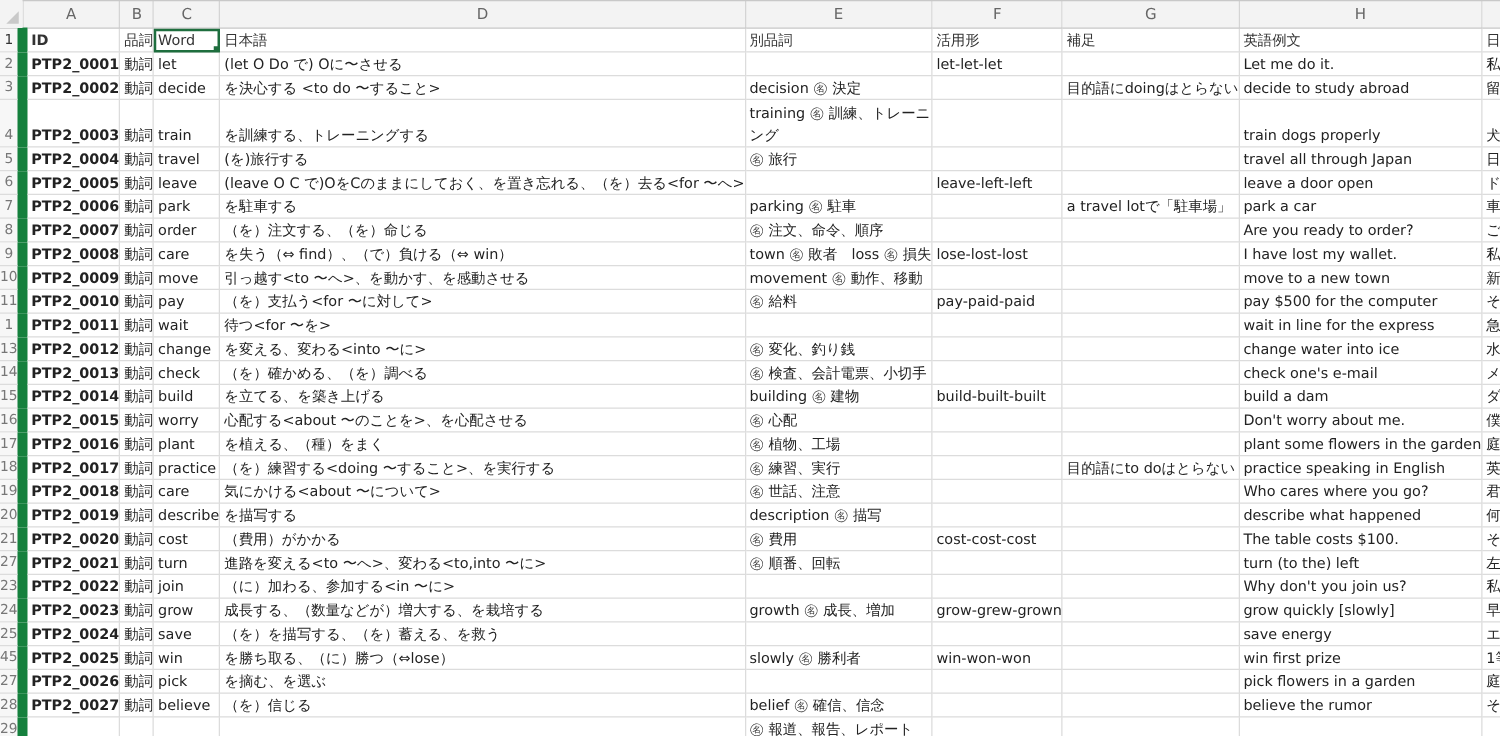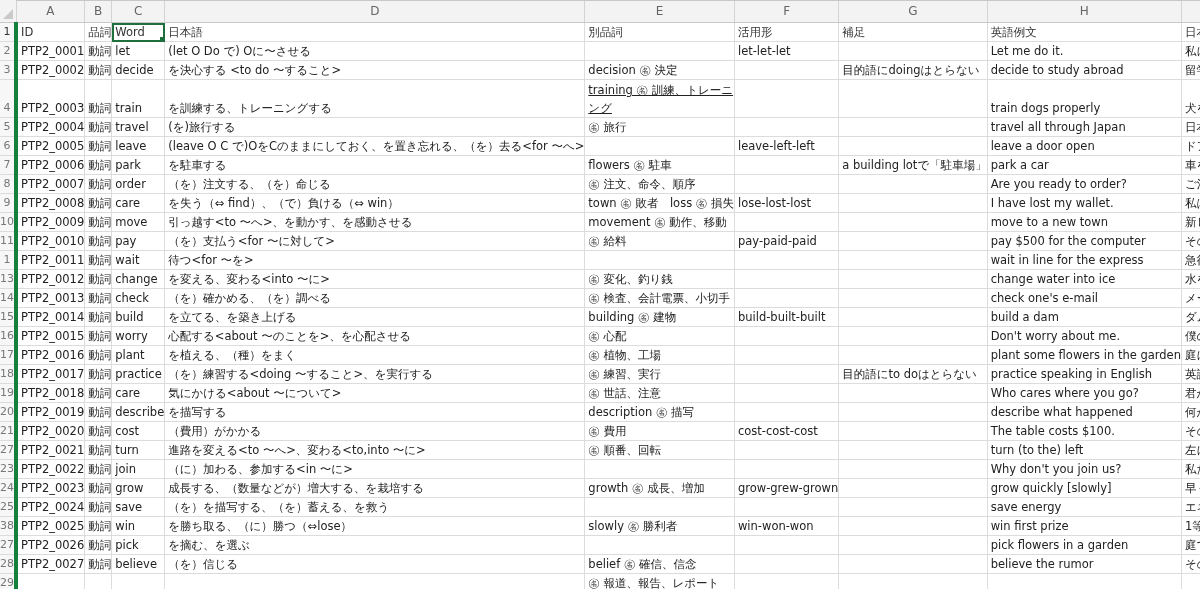--- a/index.html
+++ b/index.html
@@ -11,25 +11,25 @@
            white-space: nowrap; overflow: hidden; text-overflow: clip; vertical-align: bottom;
            line-height: 18px; font-weight: normal; text-align: left; }
   thead th { background: #f3f3f3; color: #666; text-align: center; height: 22px; line-height: 22px;
              border-right: 1px solid #d4d4d4; border-bottom: 1px solid #c8c8c8; padding: 0; font-size: 12px; }
   th.corner { background: #f3f3f3; position: relative; }
   th.corner::after { content: ""; position: absolute; right: 3px; bottom: 3px; width: 0; height: 0;
                      border-left: 10px solid transparent; border-bottom: 10px solid #c9c9c9; }
   td.rownum { background: #f7f7f7; color: #777; text-align: center; padding: 0; border-right: 1px solid #c8c8c8; font-size: 11px; }
   tr { height: 19px; }
   tr.tall { height: 38px; }
-  tr.tall td.wrap { white-space: normal; line-height: 18px; text-decoration: underline; }
+  tr.tall td.wrap { white-space: normal; line-height: 18px; }
   td.sel { outline: 2px solid #1e6e3e; outline-offset: -2px; position: relative; }
   td.sel::after { content: ""; position: absolute; right: -1px; bottom: -1px; width: 5px; height: 5px; background: #1e6e3e; }
   tr.hdrrow td { color: #333; }
-  td.selrow { border-left: 4px solid #15803d; }
+  td.selrow { border-left: 8px solid #15803d; font-weight: bold; }
   .topline { position: absolute; left: 0; top: 0; width: 1200px; height: 1px; background: #c8c8c8; }
 </style>
 </head>
 <body>
 
 <div class="sheet">
   <div class="topline"></div>
   <table id="grid">
     <colgroup>
       <col style="width:20px">
@@ -132,23 +132,23 @@
           <td></td>
           <td>leave a door open</td>
           <td>ドアを開けたままにしておく</td>
         </tr>
         <tr>
           <td class="rownum">7</td>
           <td class="selrow">PTP2_0006</td>
           <td>動詞</td>
           <td>park</td>
           <td>を駐車する</td>
-          <td>flowers ㊔ 駐車</td>
-          <td></td>
-          <td>a building lotで「駐車場」</td>
+          <td>parking ㊔ 駐車</td>
+          <td></td>
+          <td>a travel lotで「駐車場」</td>
           <td>park a car</td>
           <td>車を駐車する</td>
         </tr>
         <tr>
           <td class="rownum">8</td>
           <td class="selrow">PTP2_0007</td>
           <td>動詞</td>
           <td>order</td>
           <td>（を）注文する、（を）命じる</td>
           <td>㊔ 注文、命令、順序</td>
@@ -355,21 +355,21 @@
           <td>動詞</td>
           <td>save</td>
           <td>（を）を描写する、（を）蓄える、を救う</td>
           <td></td>
           <td></td>
           <td></td>
           <td>save energy</td>
           <td>エネルギーを節約する</td>
         </tr>
         <tr>
-          <td class="rownum">38</td>
+          <td class="rownum">45</td>
           <td class="selrow">PTP2_0025</td>
           <td>動詞</td>
           <td>win</td>
           <td>を勝ち取る、（に）勝つ（⇔lose）</td>
           <td>slowly ㊔ 勝利者</td>
           <td>win-won-won</td>
           <td></td>
           <td>win first prize</td>
           <td>1等賞をとる</td>
         </tr>

